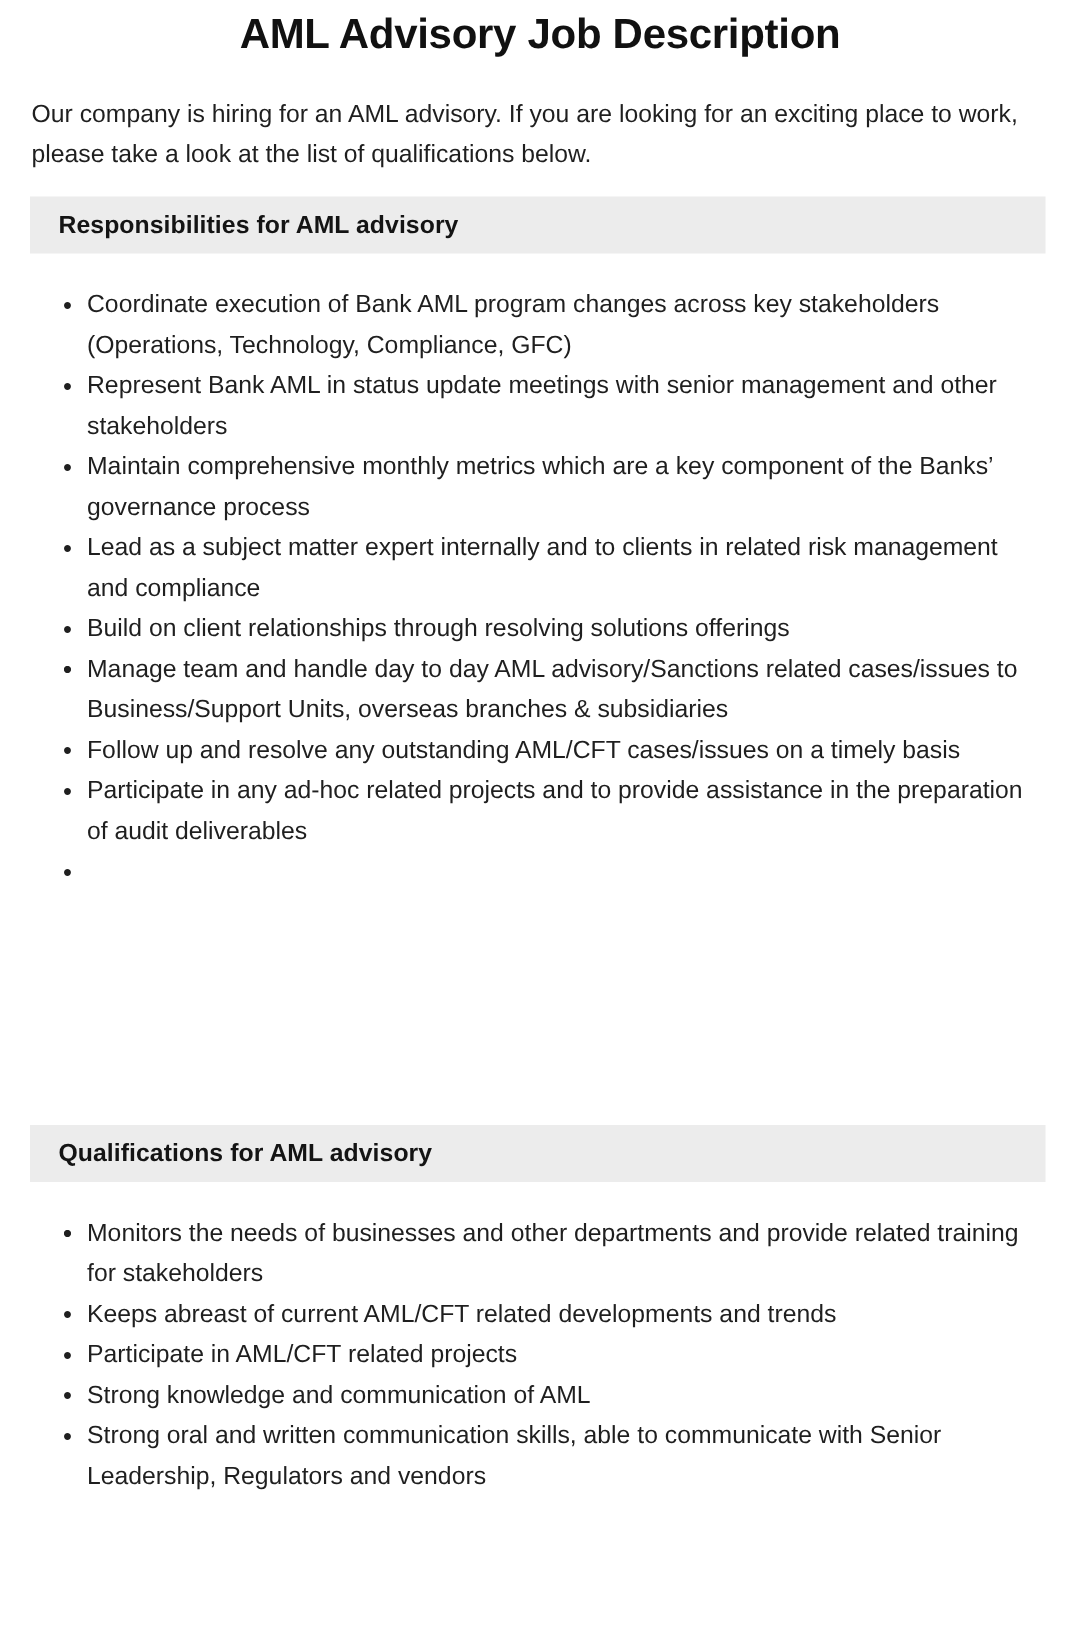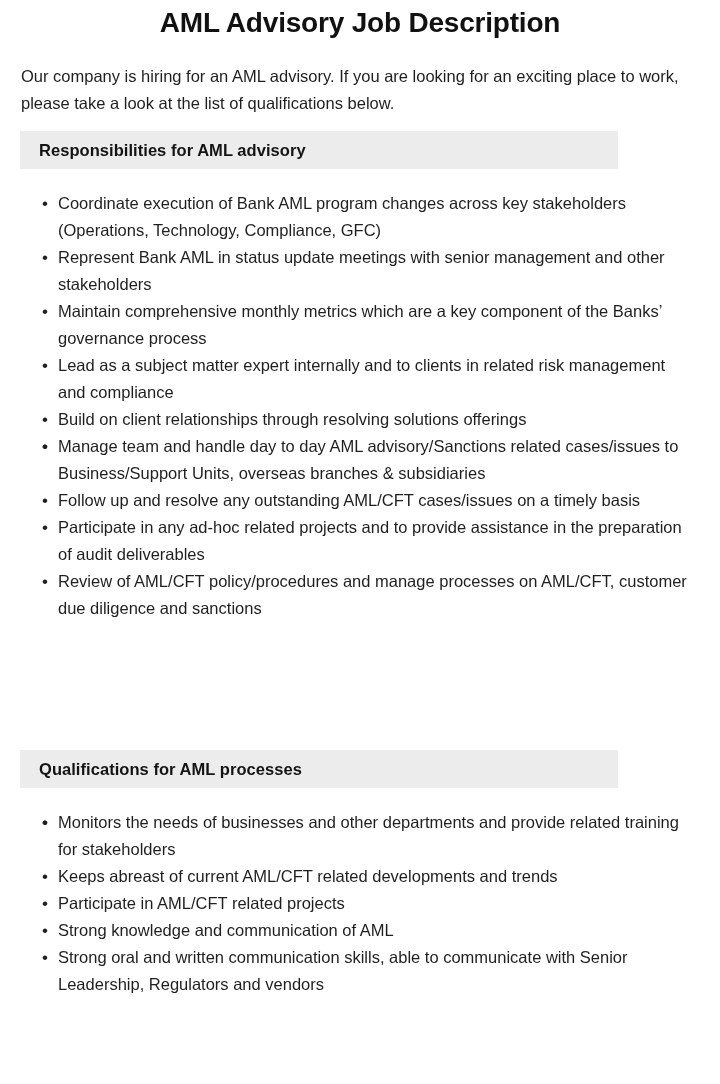--- a/index.html
+++ b/index.html
@@ -56,21 +56,21 @@
   .section {
     position: absolute;
     left: 0;
     width: 720px;
   }
   .section-responsibilities { top: 131px; }
   .section-qualifications  { top: 750px; }
 
   .section-header {
     margin: 0 20px 0 20px;
-    width: 598px;
+    width: 677px;
     box-sizing: border-box;
     background: #ececec;
     height: 38px;
     display: flex;
     align-items: center;
     padding-left: 19px;
   }
   .section-header-label {
     font-size: 16.5px;
     font-weight: 700;
@@ -155,28 +155,27 @@
         <li class="bullet-item">
           <span class="dot">•</span>
           <span class="bullet-text">Follow up and resolve any outstanding AML/CFT cases/issues on a timely basis</span>
         </li>
         <li class="bullet-item">
           <span class="dot">•</span>
           <span class="bullet-text">Participate in any ad-hoc related projects and to provide assistance in the preparation of audit deliverables</span>
         </li>
         <li class="bullet-item">
           <span class="dot">•</span>
-          <span class="bullet-text">Review of AML/CFT policy/procedures and manage processes on AML/CFT, customer due diligence and sanctions</span>
         </li>
       </ul>
   </section>
 
   <section class="section section-qualifications">
     <div class="section-header">
-      <span class="section-header-label">Qualifications for AML processes</span>
+      <span class="section-header-label">Qualifications for AML advisory</span>
     </div>
     <ul class="bullet-list">
         <li class="bullet-item">
           <span class="dot">•</span>
         </li>
         <li class="bullet-item">
           <span class="dot">•</span>
           <span class="bullet-text">Monitors the needs of businesses and other departments and provide related training for stakeholders</span>
         </li>
         <li class="bullet-item">

